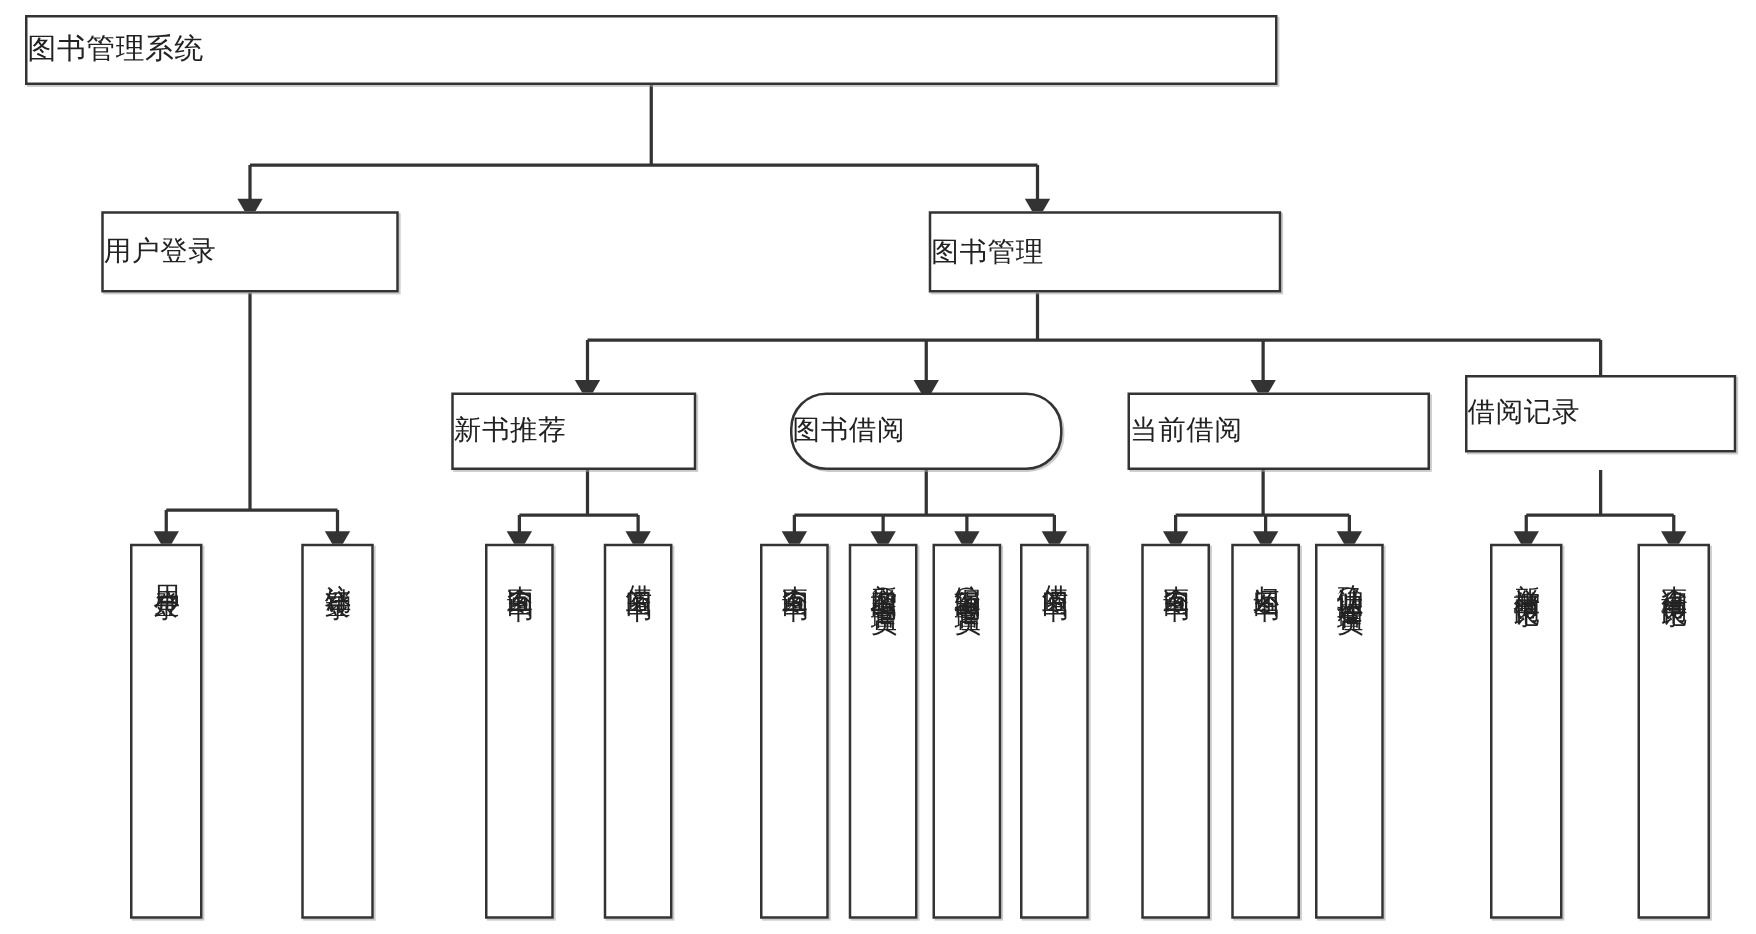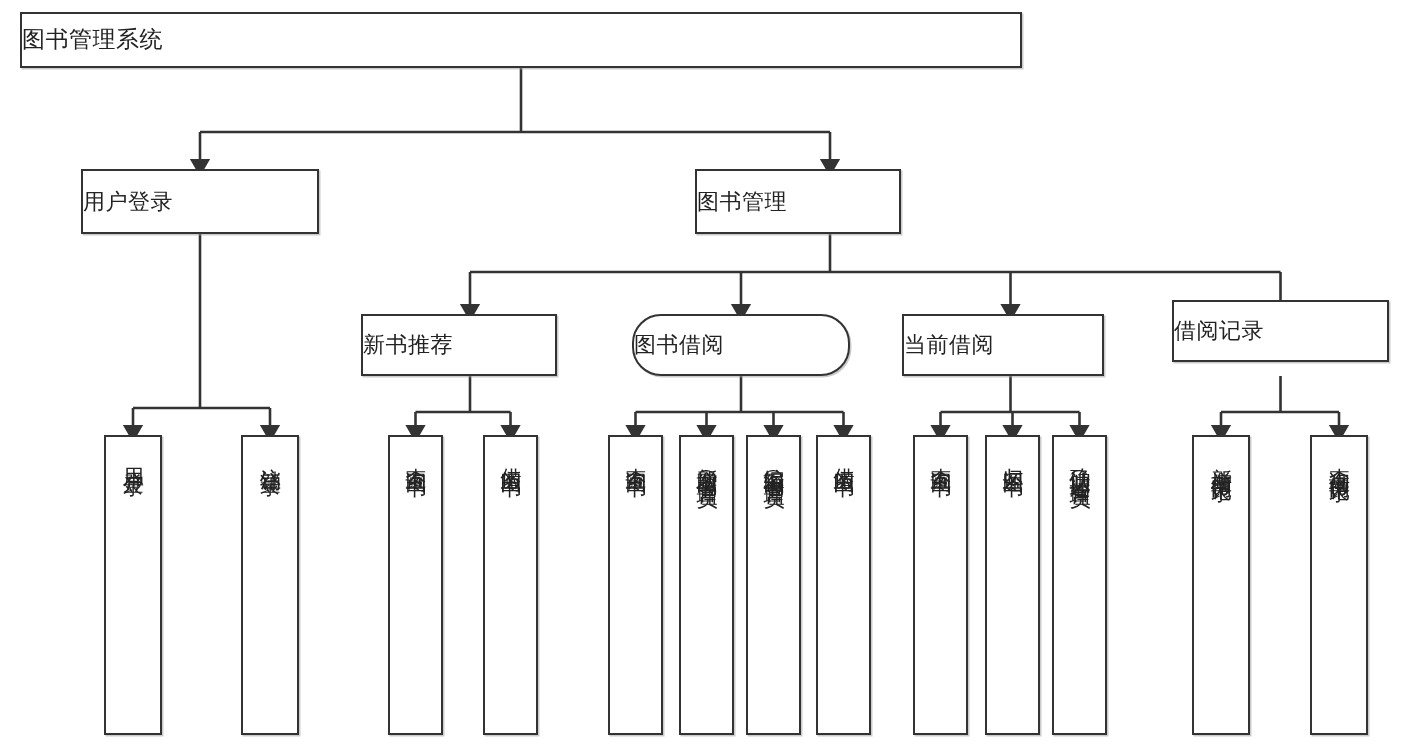--- a/index.html
+++ b/index.html
@@ -117,30 +117,30 @@
       </g>
   </svg>
 
   <div id="node-layer">
       <div class="node-box lvl0" style="left: 20px; top: 12px; width: 1002px; height: 56px;">
         <span class="node-label">图书管理系统</span>
       </div>
       <div class="node-box lvl1" style="left: 81px; top: 169px; width: 238px; height: 65px;">
         <span class="node-label">用户登录</span>
       </div>
-      <div class="node-box lvl1" style="left: 695px; top: 169px; width: 206px; height: 65px; font-family: Liberation Serif, serif;">
+      <div class="node-box lvl1" style="left: 743px; top: 169px; width: 282px; height: 65px; font-family: Liberation Serif, serif;">
         <span class="node-label">图书管理</span>
       </div>
       <div class="node-box lvl2" style="left: 361px; top: 314px; width: 196px; height: 62px;">
         <span class="node-label">新书推荐</span>
       </div>
       <div class="node-box lvl2" style="left: 632px; top: 314px; width: 218px; height: 62px; border-radius: 29px;">
         <span class="node-label">图书借阅</span>
       </div>
-      <div class="node-box lvl2" style="left: 902px; top: 314px; width: 202px; height: 62px;">
+      <div class="node-box lvl2" style="left: 902px; top: 314px; width: 242px; height: 62px;">
         <span class="node-label">当前借阅</span>
       </div>
       <div class="node-box lvl2" style="left: 1172px; top: 300px; width: 217px; height: 62px;">
         <span class="node-label">借阅记录</span>
       </div>
       <div class="node-box lvl3 leaf" style="left: 104px; top: 435px; width: 58px; height: 300px;">
         <span class="node-label">用户登录</span>
       </div>
       <div class="node-box lvl3 leaf" style="left: 241px; top: 435px; width: 58px; height: 300px;">
         <span class="node-label">注销登录</span>

